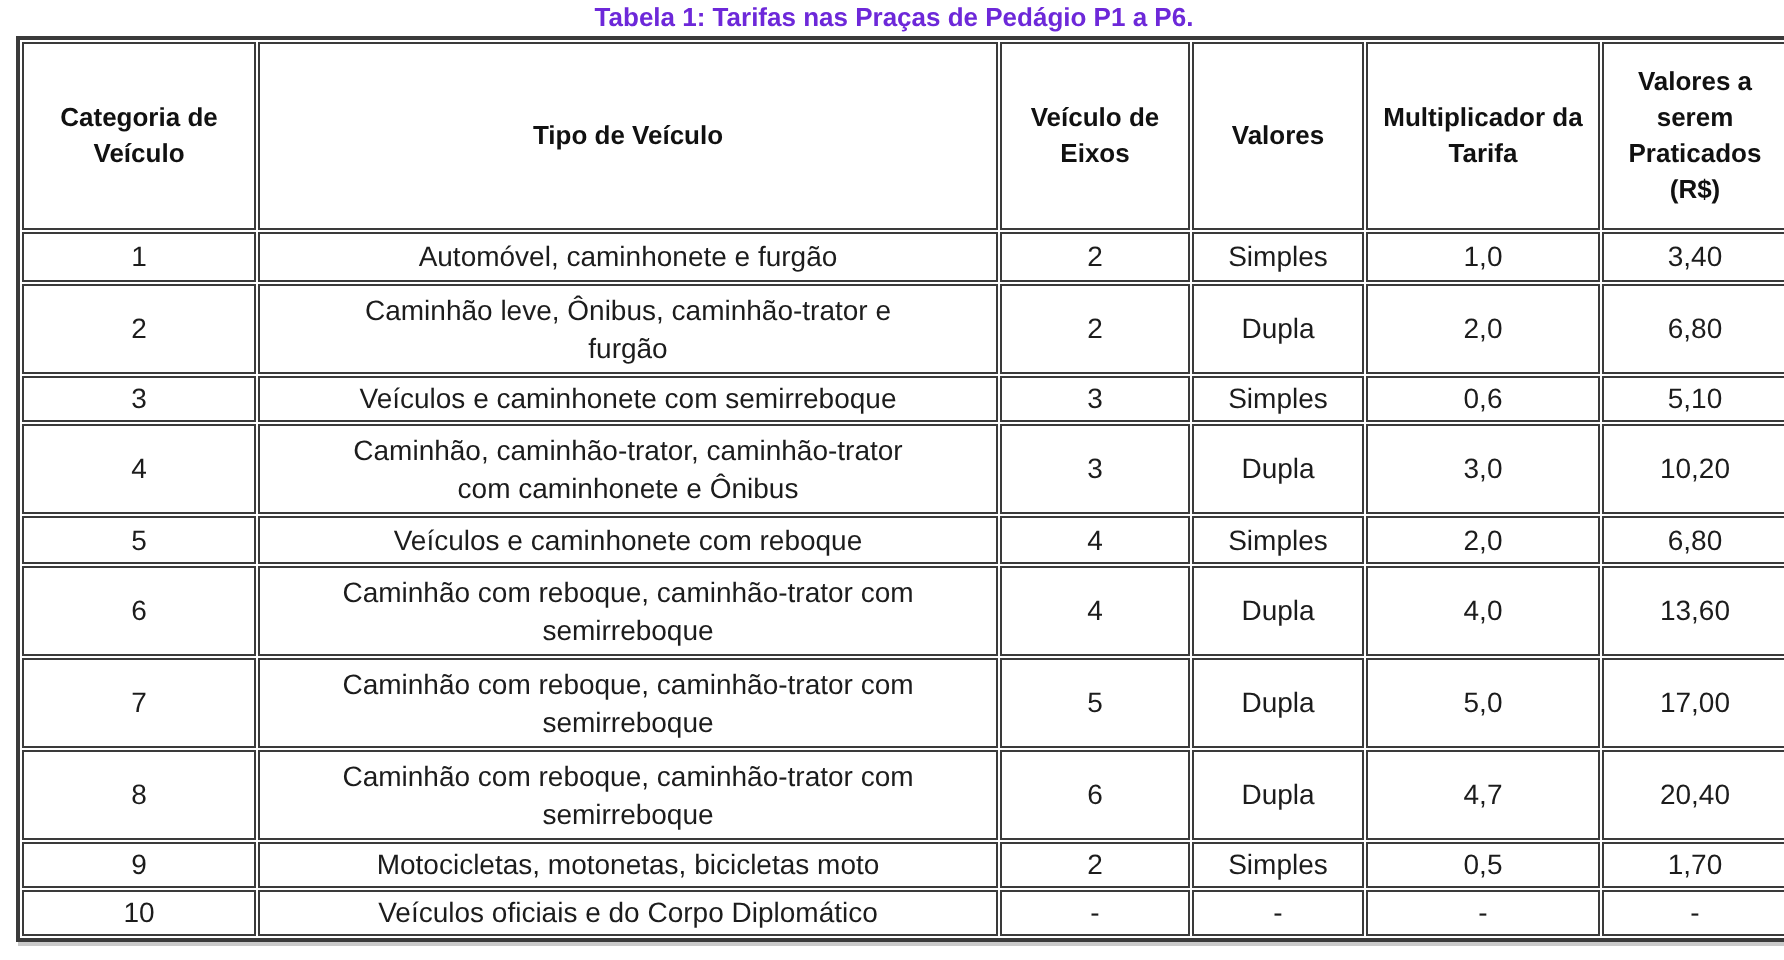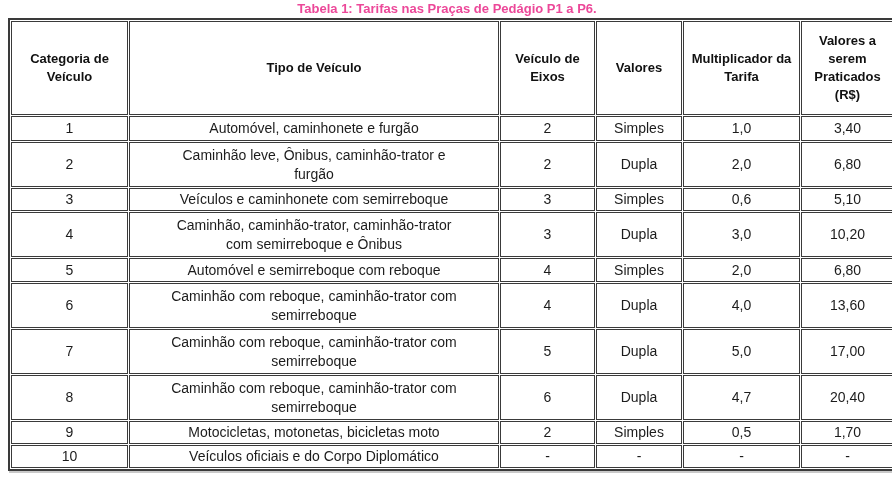--- a/index.html
+++ b/index.html
@@ -18,21 +18,21 @@
     overflow: hidden;
   }
   .doc-title {
     width: 878px;
     margin: 0 0 0 8px;
     padding-top: 1px;
     text-align: center;
     font-size: 13px;
     font-weight: bold;
     line-height: 16px;
-    color: #ec4899;
+    color: #6d28d9;
   }
   table.tariff {
     table-layout: fixed;
     width: 878px;
     margin-left: 8px;
     margin-top: 1px;
     border-collapse: separate;
     border-spacing: 1px;
     border: 2px solid #3a3a3a;
     background: #ffffff;
@@ -113,29 +113,29 @@
         <tr style="height: 23px;">
           <td>3</td>
           <td class="tipo-cell">Veículos e caminhonete com semirreboque</td>
           <td>3</td>
           <td>Simples</td>
           <td>0,6</td>
           <td>5,10</td>
         </tr>
         <tr style="height: 45px;">
           <td>4</td>
-          <td class="tipo-cell">Caminhão, caminhão-trator, caminhão-trator com semirreboque e Ônibus</td>
+          <td class="tipo-cell">Caminhão, caminhão-trator, caminhão-trator com caminhonete e Ônibus</td>
           <td>3</td>
           <td>Dupla</td>
           <td>3,0</td>
           <td>10,20</td>
         </tr>
         <tr style="height: 24px;">
           <td>5</td>
-          <td class="tipo-cell">Automóvel e semirreboque com reboque</td>
+          <td class="tipo-cell">Veículos e caminhonete com reboque</td>
           <td>4</td>
           <td>Simples</td>
           <td>2,0</td>
           <td>6,80</td>
         </tr>
         <tr style="height: 45px;">
           <td>6</td>
           <td class="tipo-cell">Caminhão com reboque, caminhão-trator com semirreboque</td>
           <td>4</td>
           <td>Dupla</td>

